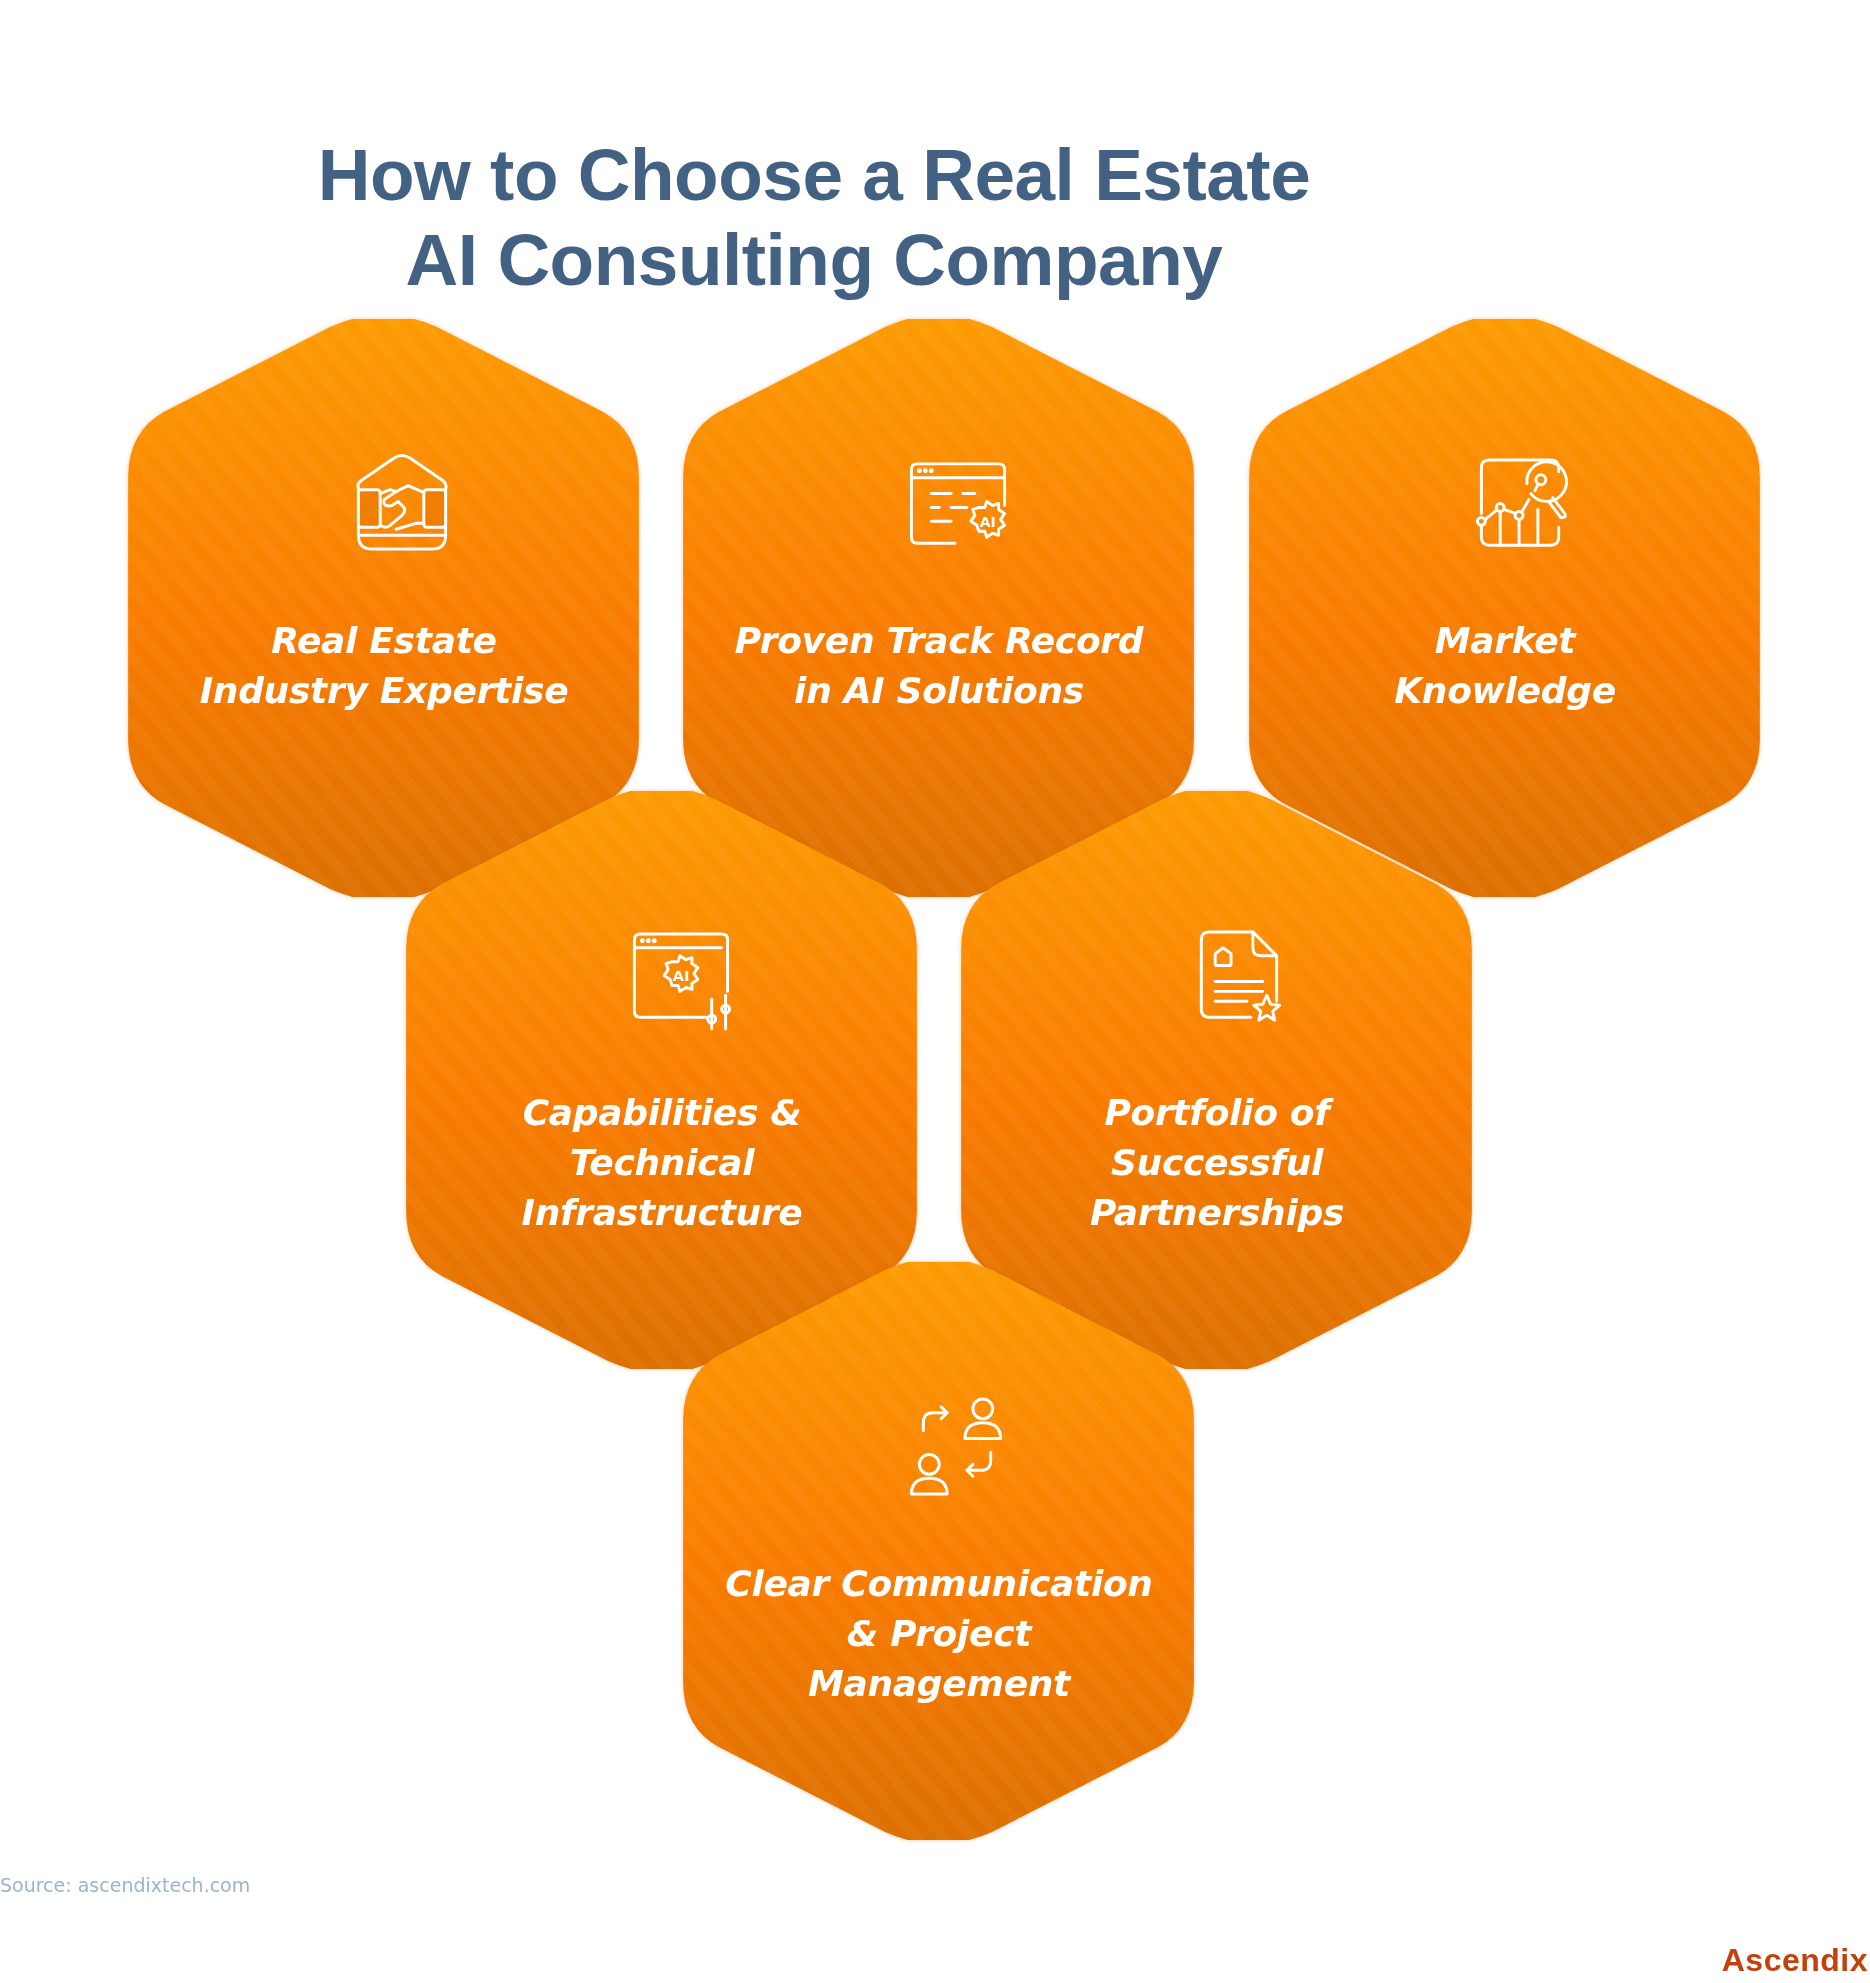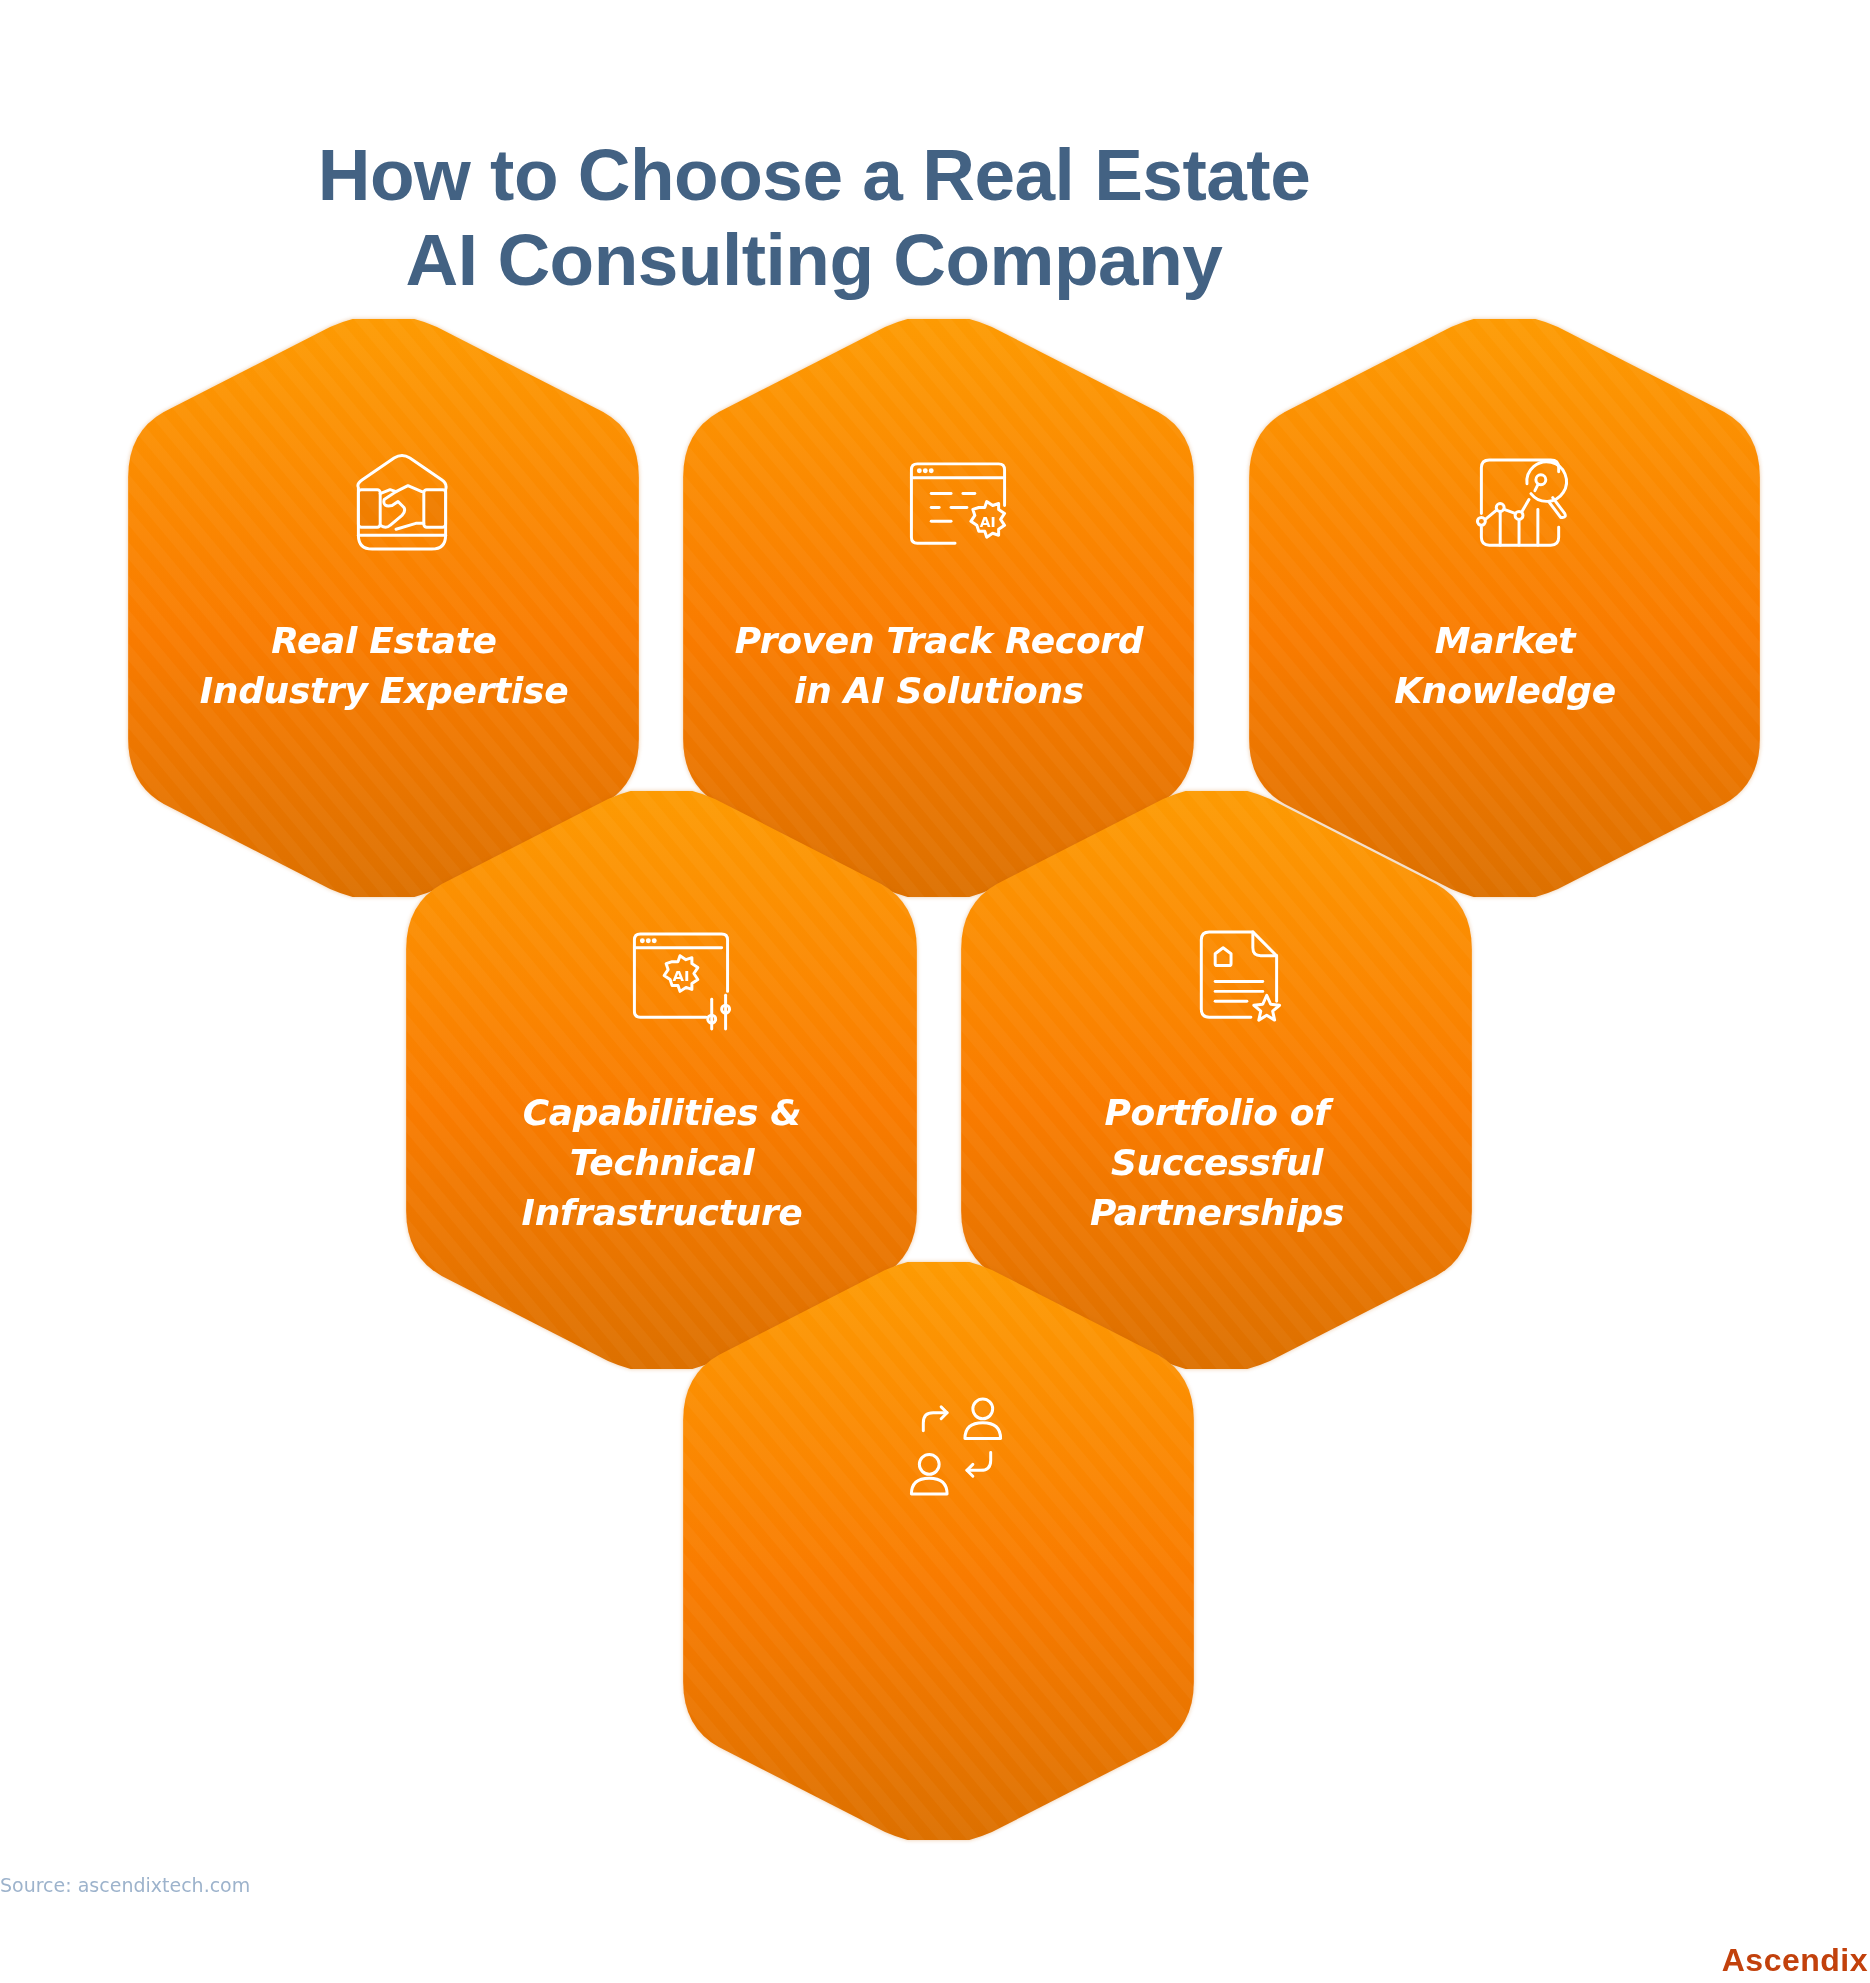--- a/index.html
+++ b/index.html
@@ -189,17 +189,22 @@
   <svg class="icon" viewBox="0 0 112 112" fill="none" stroke="#fff" stroke-width="3" stroke-linecap="round" stroke-linejoin="round">
     <path d="M22 38 L22 30 Q22 20 32 20 L46 20"></path>
       <path d="M40 14 L46 20 L40 26"></path>
     <circle cx="82" cy="16" r="10"></circle>
       <path d="M64 46 Q64 30 82 30 Q100 30 100 46 Z"></path>
     <path d="M90 60 L90 68 Q90 78 80 78 L66 78"></path>
       <path d="M72 72 L66 78 L72 84"></path>
     <circle cx="28" cy="72" r="10"></circle>
       <path d="M10 102 Q10 86 28 86 Q46 86 46 102 Z"></path>
   </svg>
+  <div class="label">
+    <span>Clear Communication</span>
+    <span>&amp; Project</span>
+    <span>Management</span>
+  </div>
 </div>
 
 <div class="source">Source:  ascendixtech.com</div>
 <div class="brand">Ascendix</div>
 
 
 </body></html>

